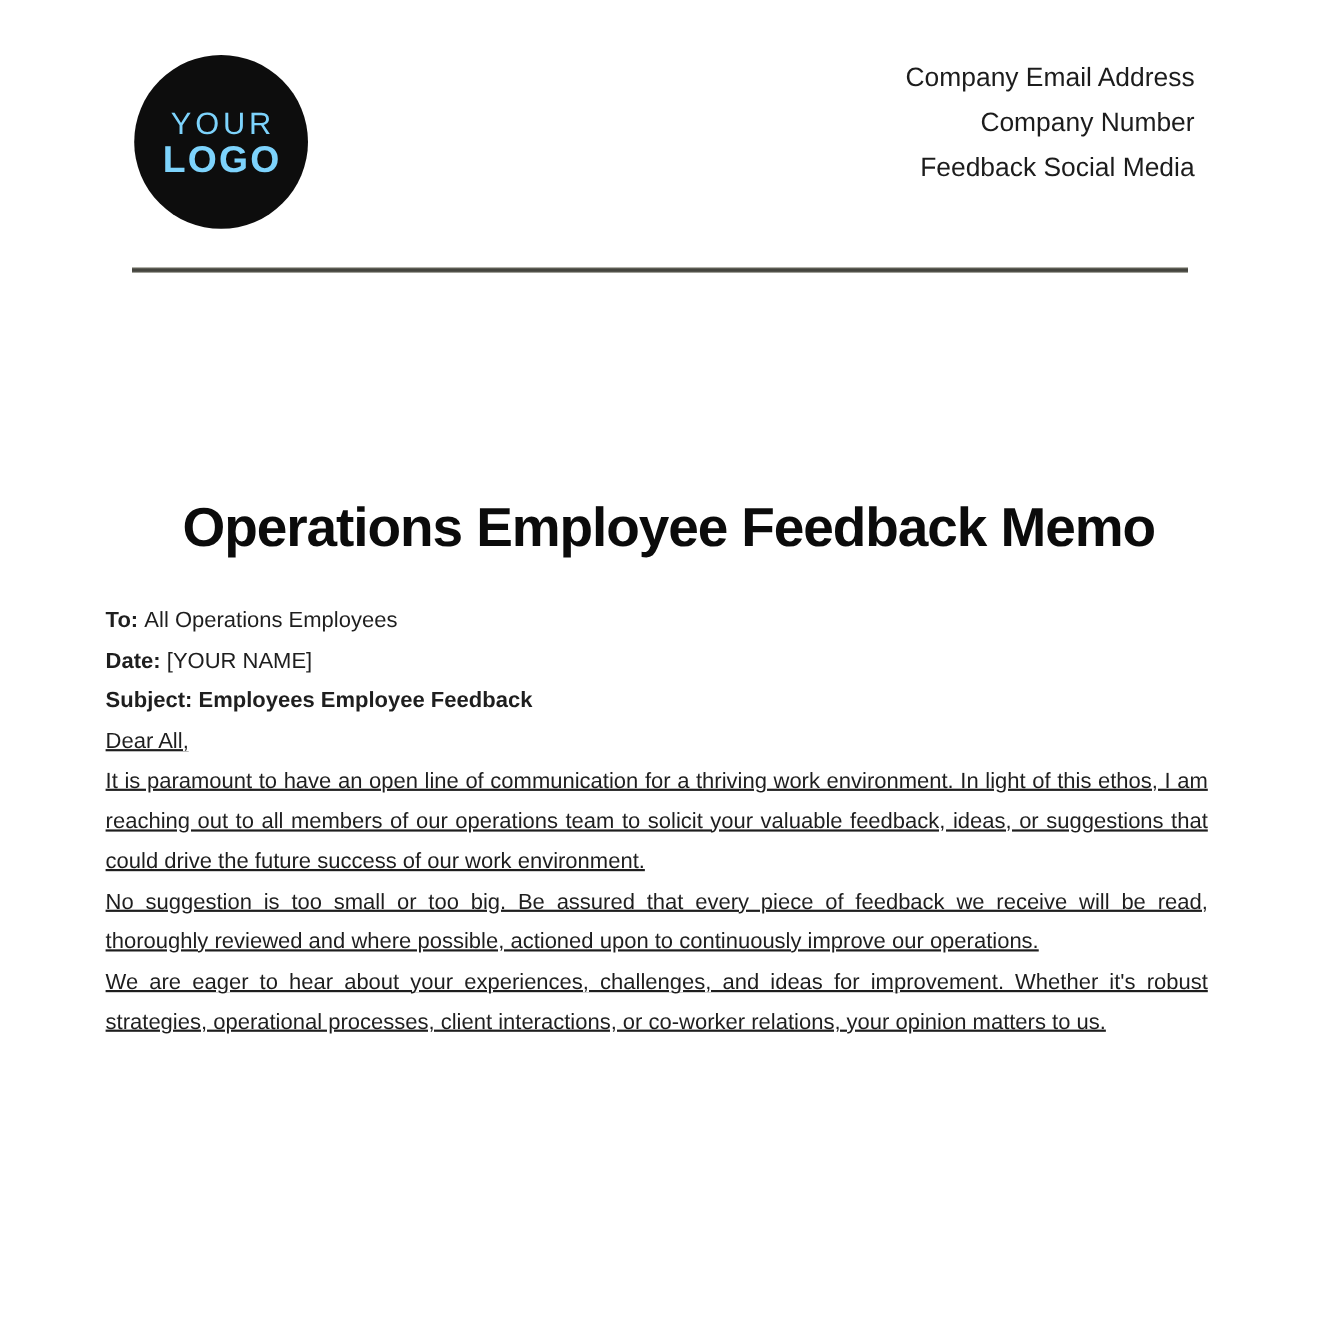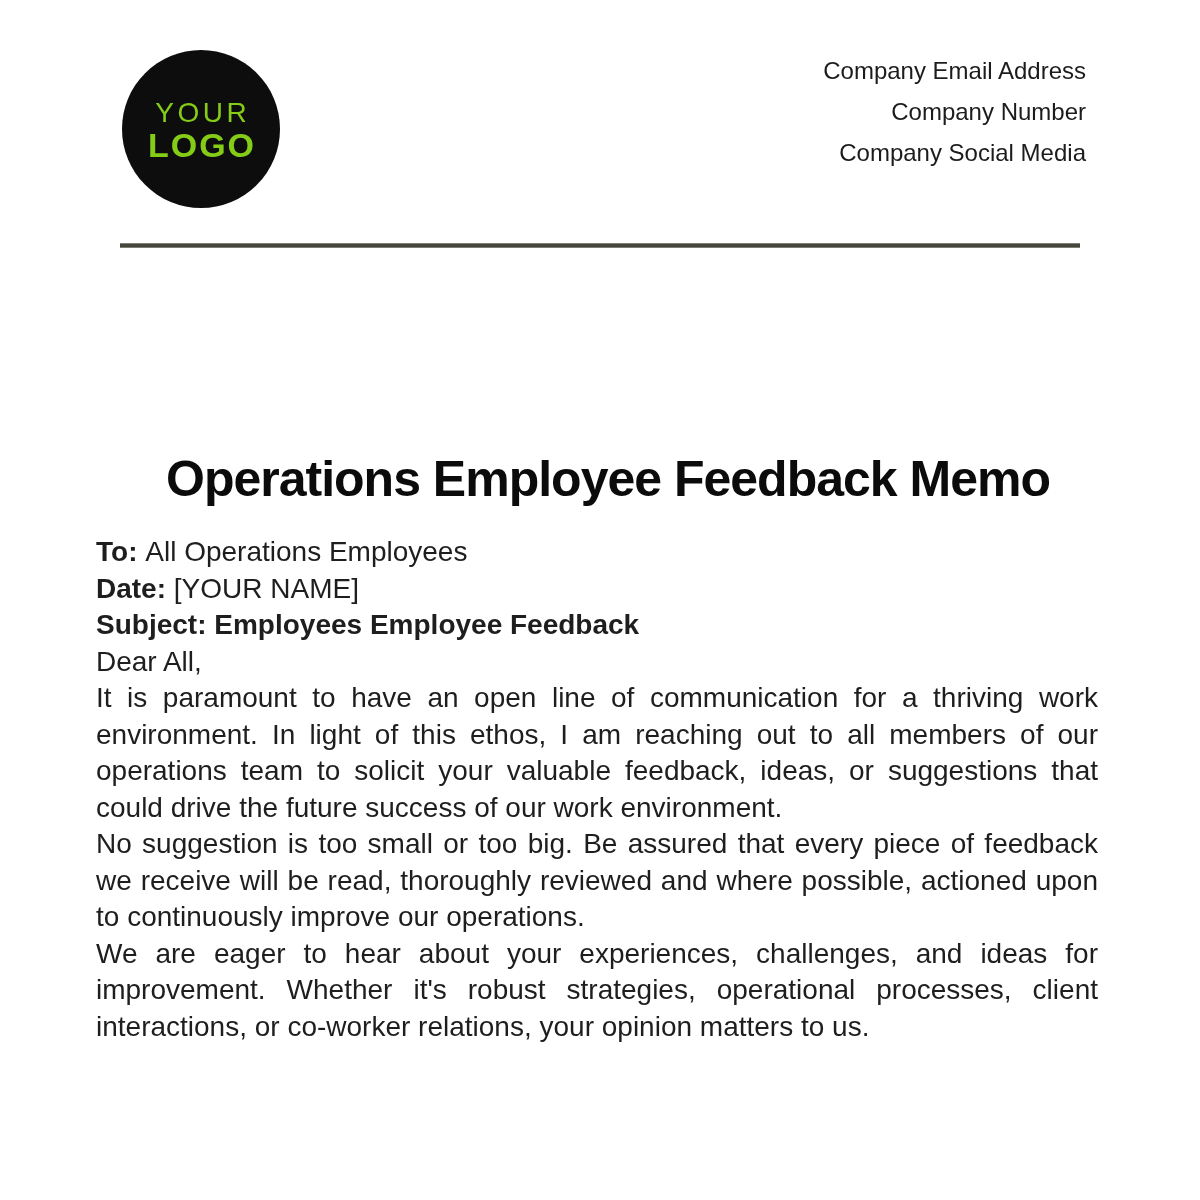--- a/index.html
+++ b/index.html
@@ -21,21 +21,21 @@
     left: 122px;
     top: 50px;
     width: 158px;
     height: 158px;
     border-radius: 50%;
     background: #0d0d0d;
     display: flex;
     flex-direction: column;
     align-items: center;
     justify-content: center;
-    color: #84cc16;
+    color: #7dd3fc;
   }
   .logo-line1 {
     font-size: 28px;
     font-weight: 400;
     letter-spacing: 3.5px;
     line-height: 32px;
     padding-left: 3.5px; 
   }
   .logo-line2 {
     font-size: 34px;
@@ -77,22 +77,22 @@
     font-weight: 700;
     letter-spacing: -1px;
     color: #0b0b0b;
   }
 
   
   .content {
     position: absolute;
     left: 96px;
     width: 1002px;
-    top: 534px;
-    font-size: 28px;
+    top: 546px;
+    font-size: 20px;
     line-height: 36.5px;
     color: #1e1e1e;
   }
   .content > * + * {
     margin-top: 34px;
   }
   .meta-block div {
     white-space: nowrap;
   }
   .meta-label {
@@ -102,34 +102,35 @@
   .meta-row-subject {
     font-weight: 700;
   }
   .body-paragraph {
     text-align: justify;
     margin-bottom: 0;
   }
   .salutation, .body-paragraph {
     margin-block-start: 0;
     margin-block-end: 0;
+    text-decoration: underline;
   }
 </style>
 </head>
 <body>
 
 <div class="logo-circle">
   <span class="logo-line1">YOUR</span>
   <span class="logo-line2">LOGO</span>
 </div>
 
 <div class="contact-block">
   <div>Company Email Address</div>
   <div>Company Number</div>
-  <div>Company Social Media</div>
+  <div>Feedback Social Media</div>
 </div>
 
 <div class="header-divider"></div>
 
 <h1 class="memo-title">Operations Employee Feedback Memo</h1>
 
 <div class="content">
 
   <div class="meta-block">
     <div>

